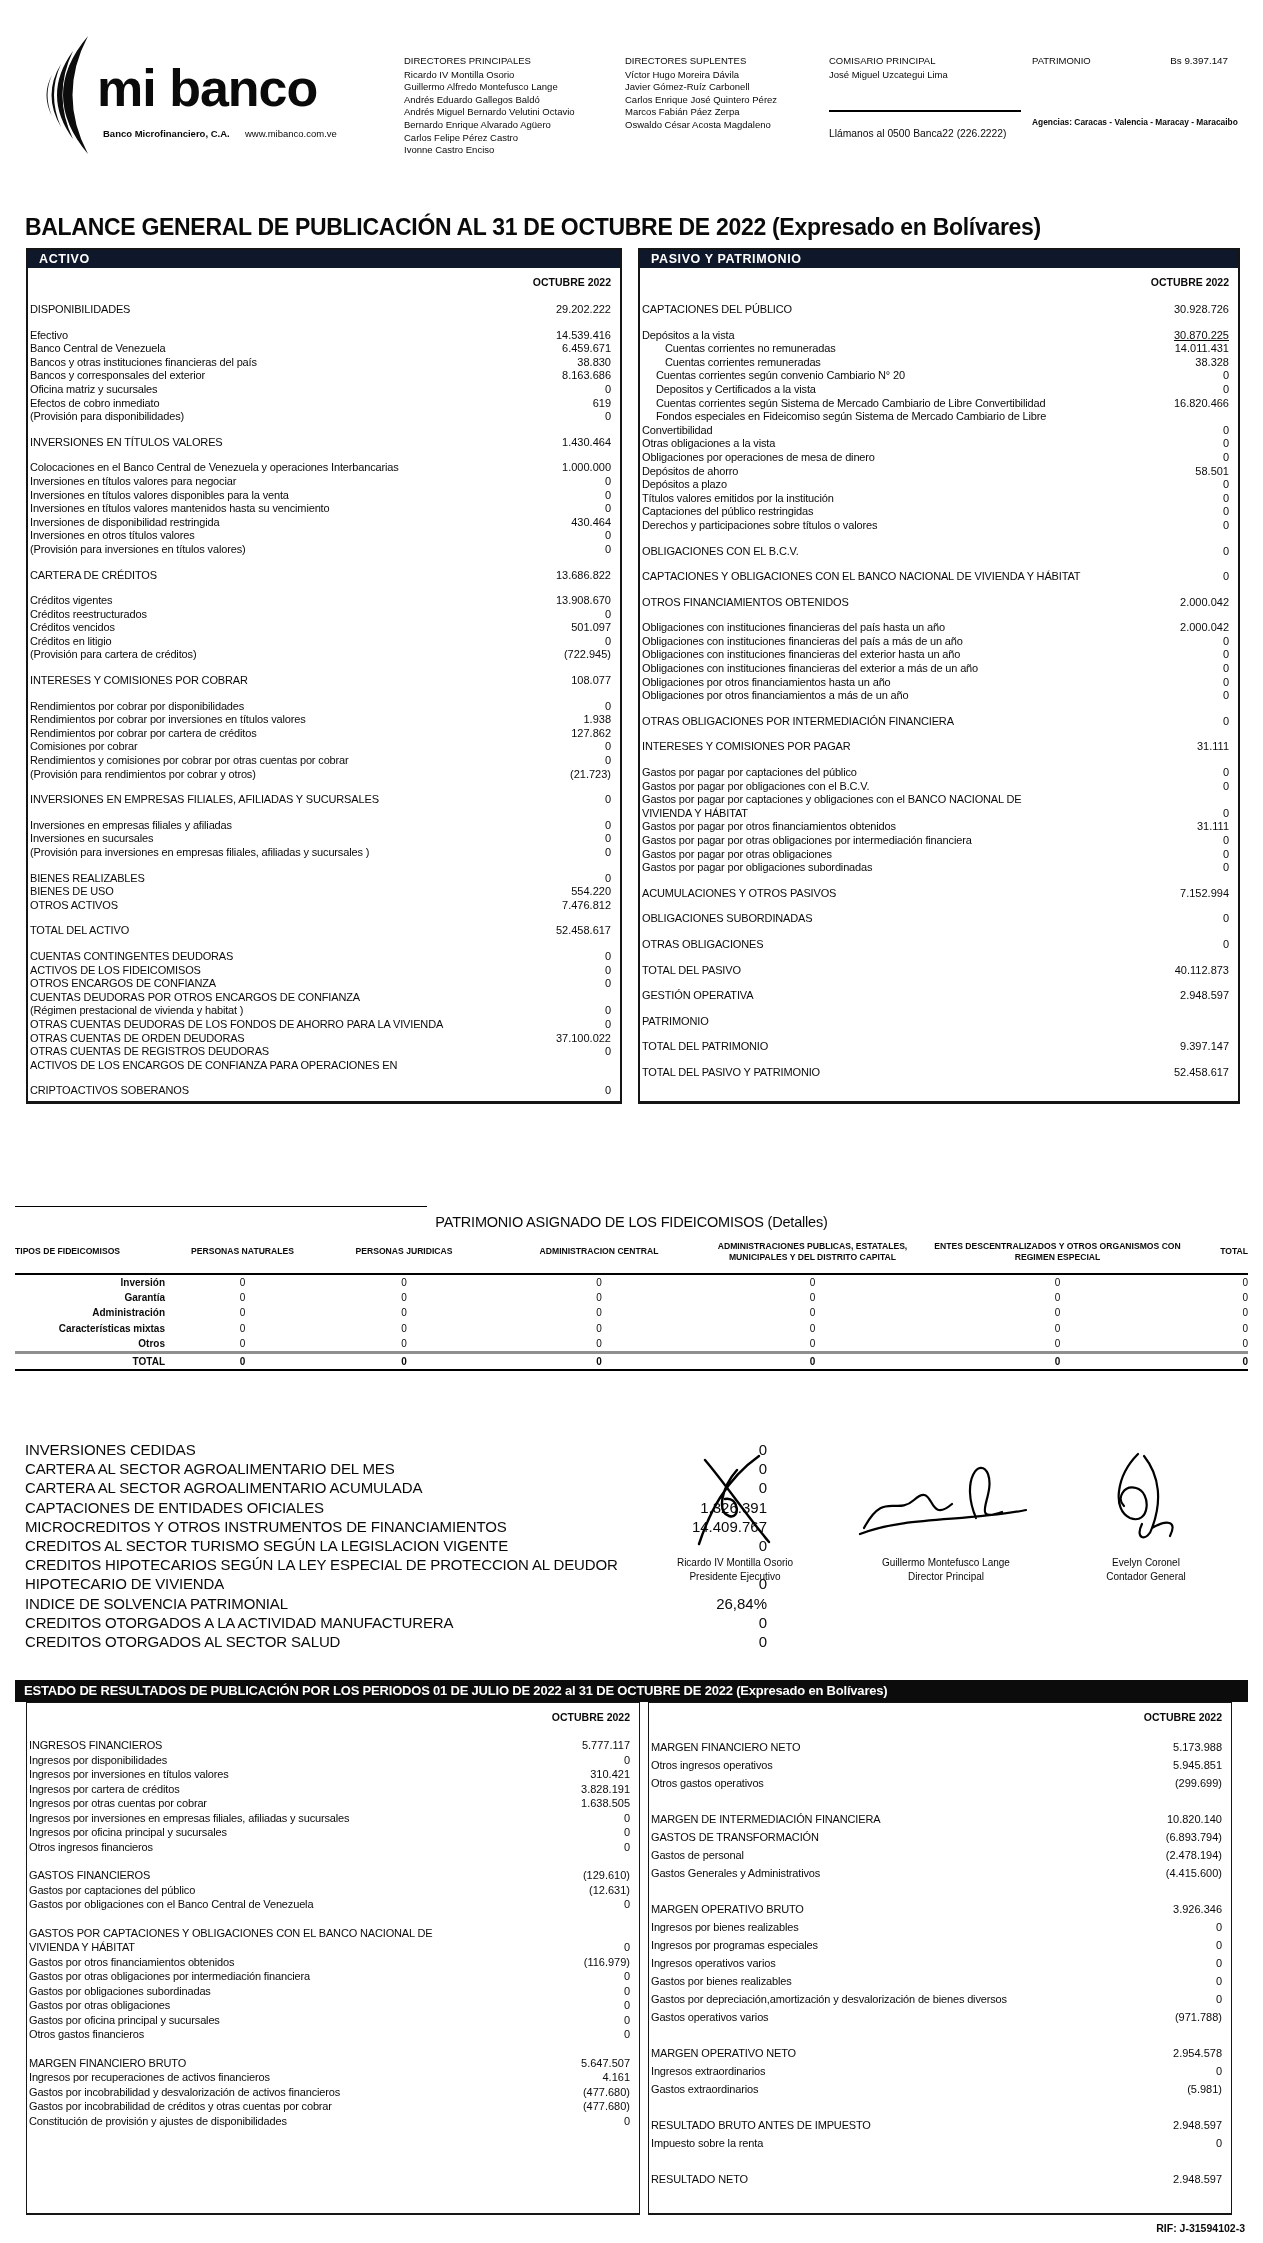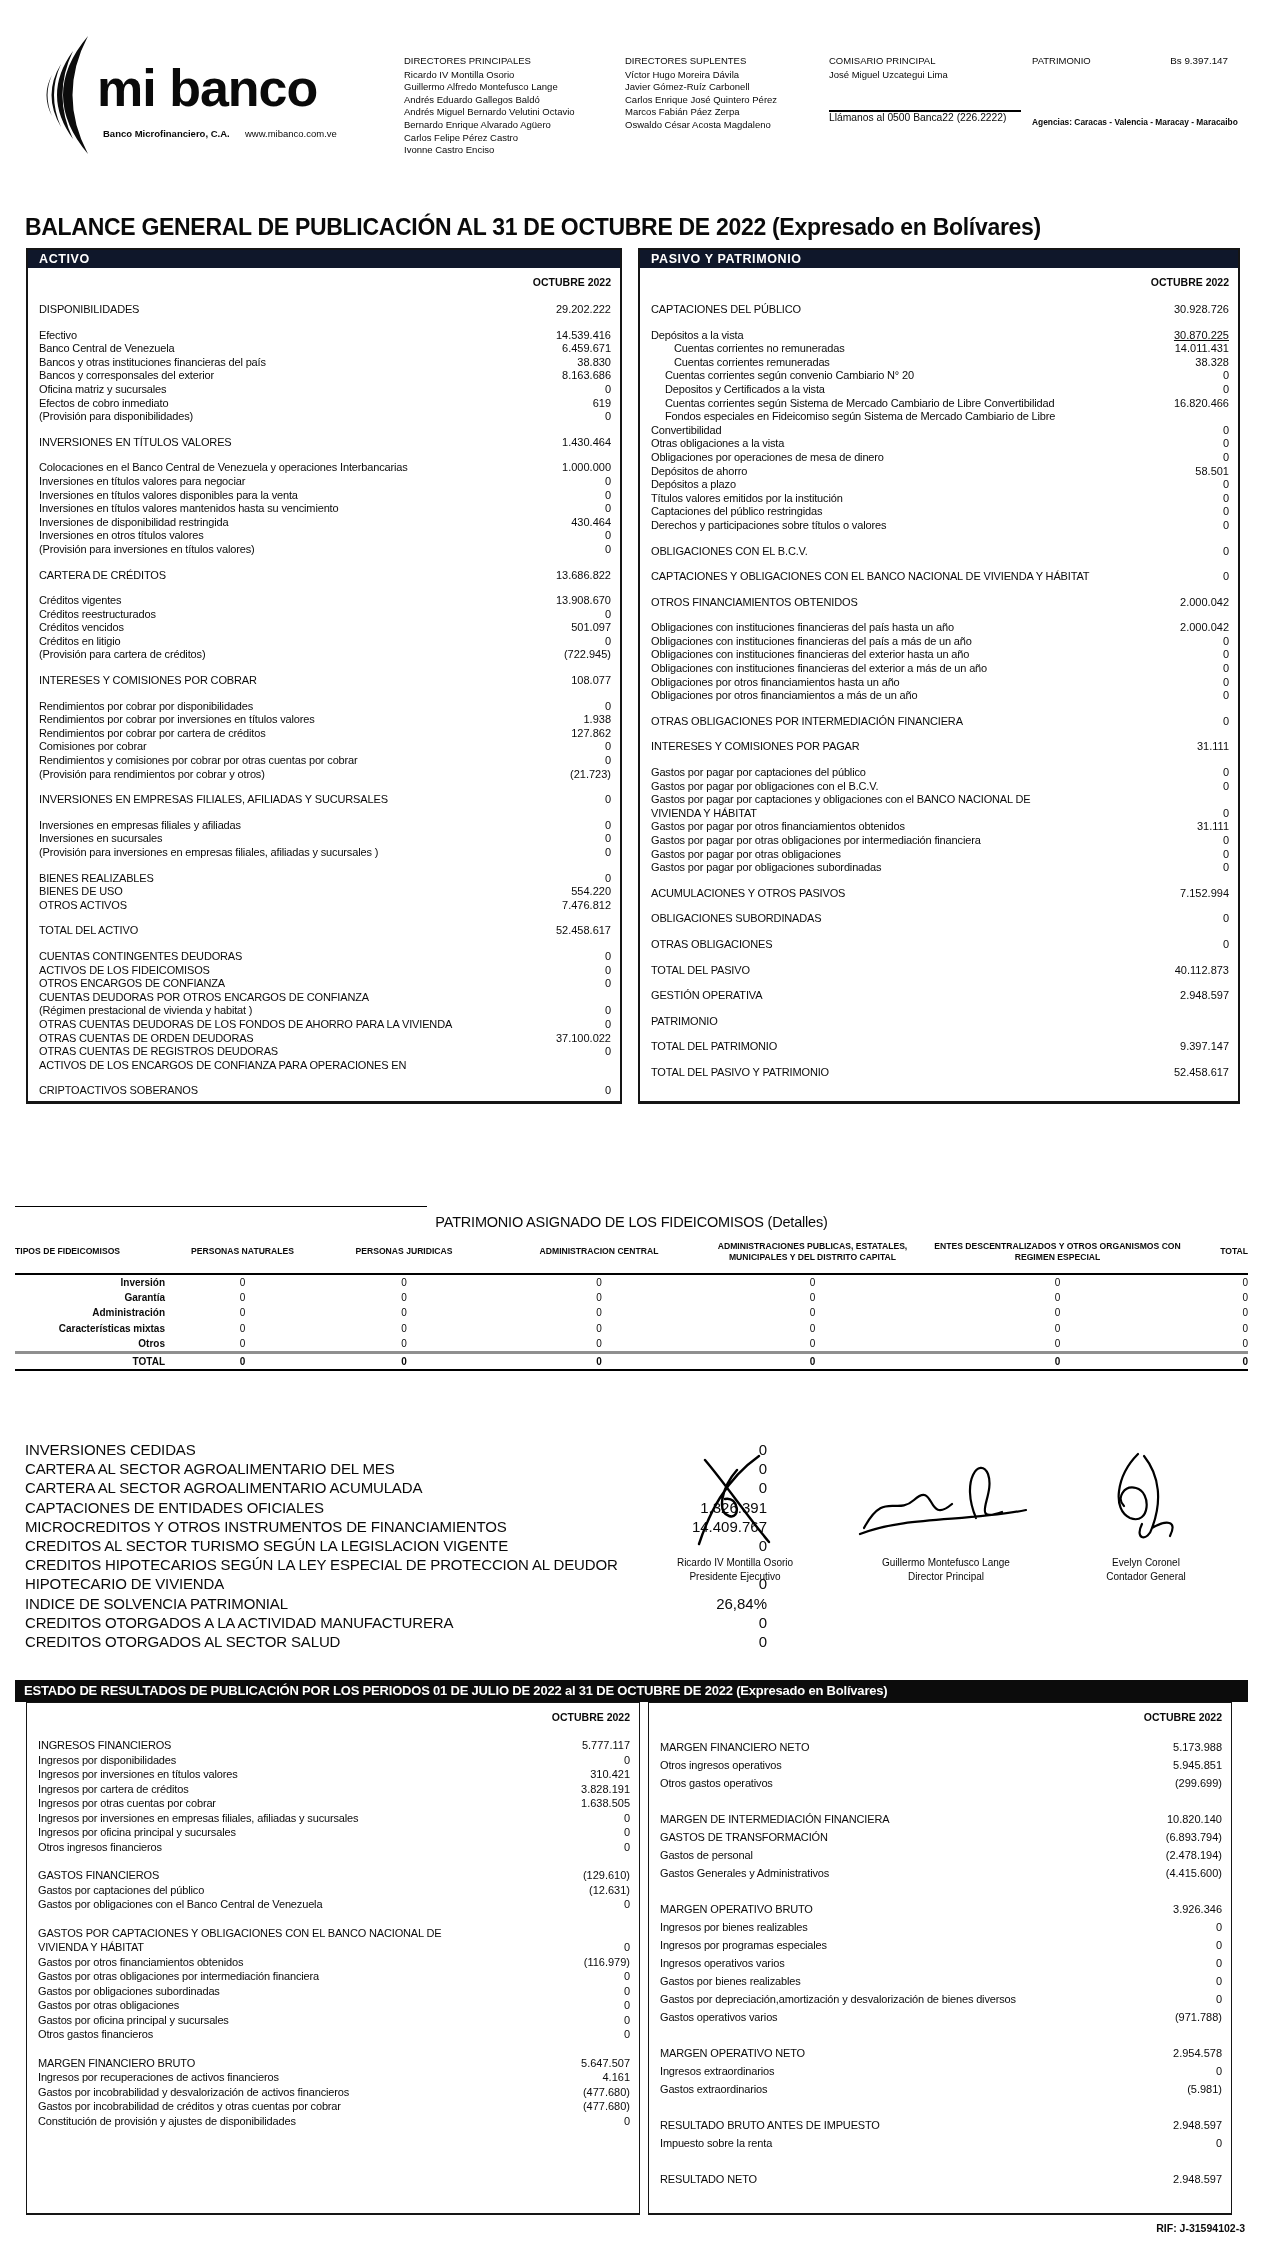--- a/index.html
+++ b/index.html
@@ -6,33 +6,33 @@
   #page{position:relative;width:1263px;height:2243px;background:#ffffff;overflow:hidden;
         font-family:"Liberation Sans",sans-serif;color:#0a0a0a;}
 
   
   #logo-arcs{position:absolute;left:28px;top:34px;}
   #logo-name{position:absolute;left:97px;top:62px;font-size:52px;font-weight:800;letter-spacing:-1px;line-height:52px;}
   #logo-sub{position:absolute;left:103px;top:128px;font-size:9.5px;font-weight:700;}
   #logo-web{position:absolute;left:245px;top:128px;font-size:9.5px;}
   .hcol{position:absolute;top:55px;font-size:9.5px;line-height:12.6px;}
   .hcol .htitle{font-weight:400;margin-bottom:1px;}
-  #phone-box{position:absolute;left:829px;top:110px;width:192px;border-top:2px solid #000;padding-top:0;
+  #phone-box{position:absolute;left:829px;top:110px;width:192px;border-top:2px solid #000;padding-top:16px;
              font-size:10.3px;white-space:nowrap;}
   #patrimonio-value{position:absolute;top:55px;right:35px;font-size:9.8px;}
   #agencias{position:absolute;left:1032px;top:117px;font-size:8.4px;font-weight:700;white-space:nowrap;}
 
   
   #page-title{position:absolute;left:25px;top:214px;font-size:23px;font-weight:700;letter-spacing:-0.3px;white-space:nowrap;}
 
   
   .bx{position:absolute;border:2px solid #151515;border-bottom-width:3px;background:#fff;box-sizing:border-box;}
   .bx-bar{background:#0f172a;color:#fff;font-weight:700;font-size:12.5px;letter-spacing:0.6px;
           padding:2px 0 2px 11px;}
-  .bx-body{padding:4px 9px 0 11px;}
+  .bx-body{padding:4px 9px 0 2px;}
   .octline{text-align:right;font-weight:700;font-size:10.5px;margin:4px 0 15px;}
   .row{display:flex;justify-content:space-between;align-items:baseline;line-height:13.6px;font-size:11px;}
   .row .lab{letter-spacing:-0.15px;}
   .row .val{white-space:nowrap;padding-left:8px;}
   .gap{margin-top:12px;}
   .ind1 .lab{padding-left:14px;}
   .ind2 .lab{padding-left:23px;}
   .und{text-decoration:underline;}
 
   

